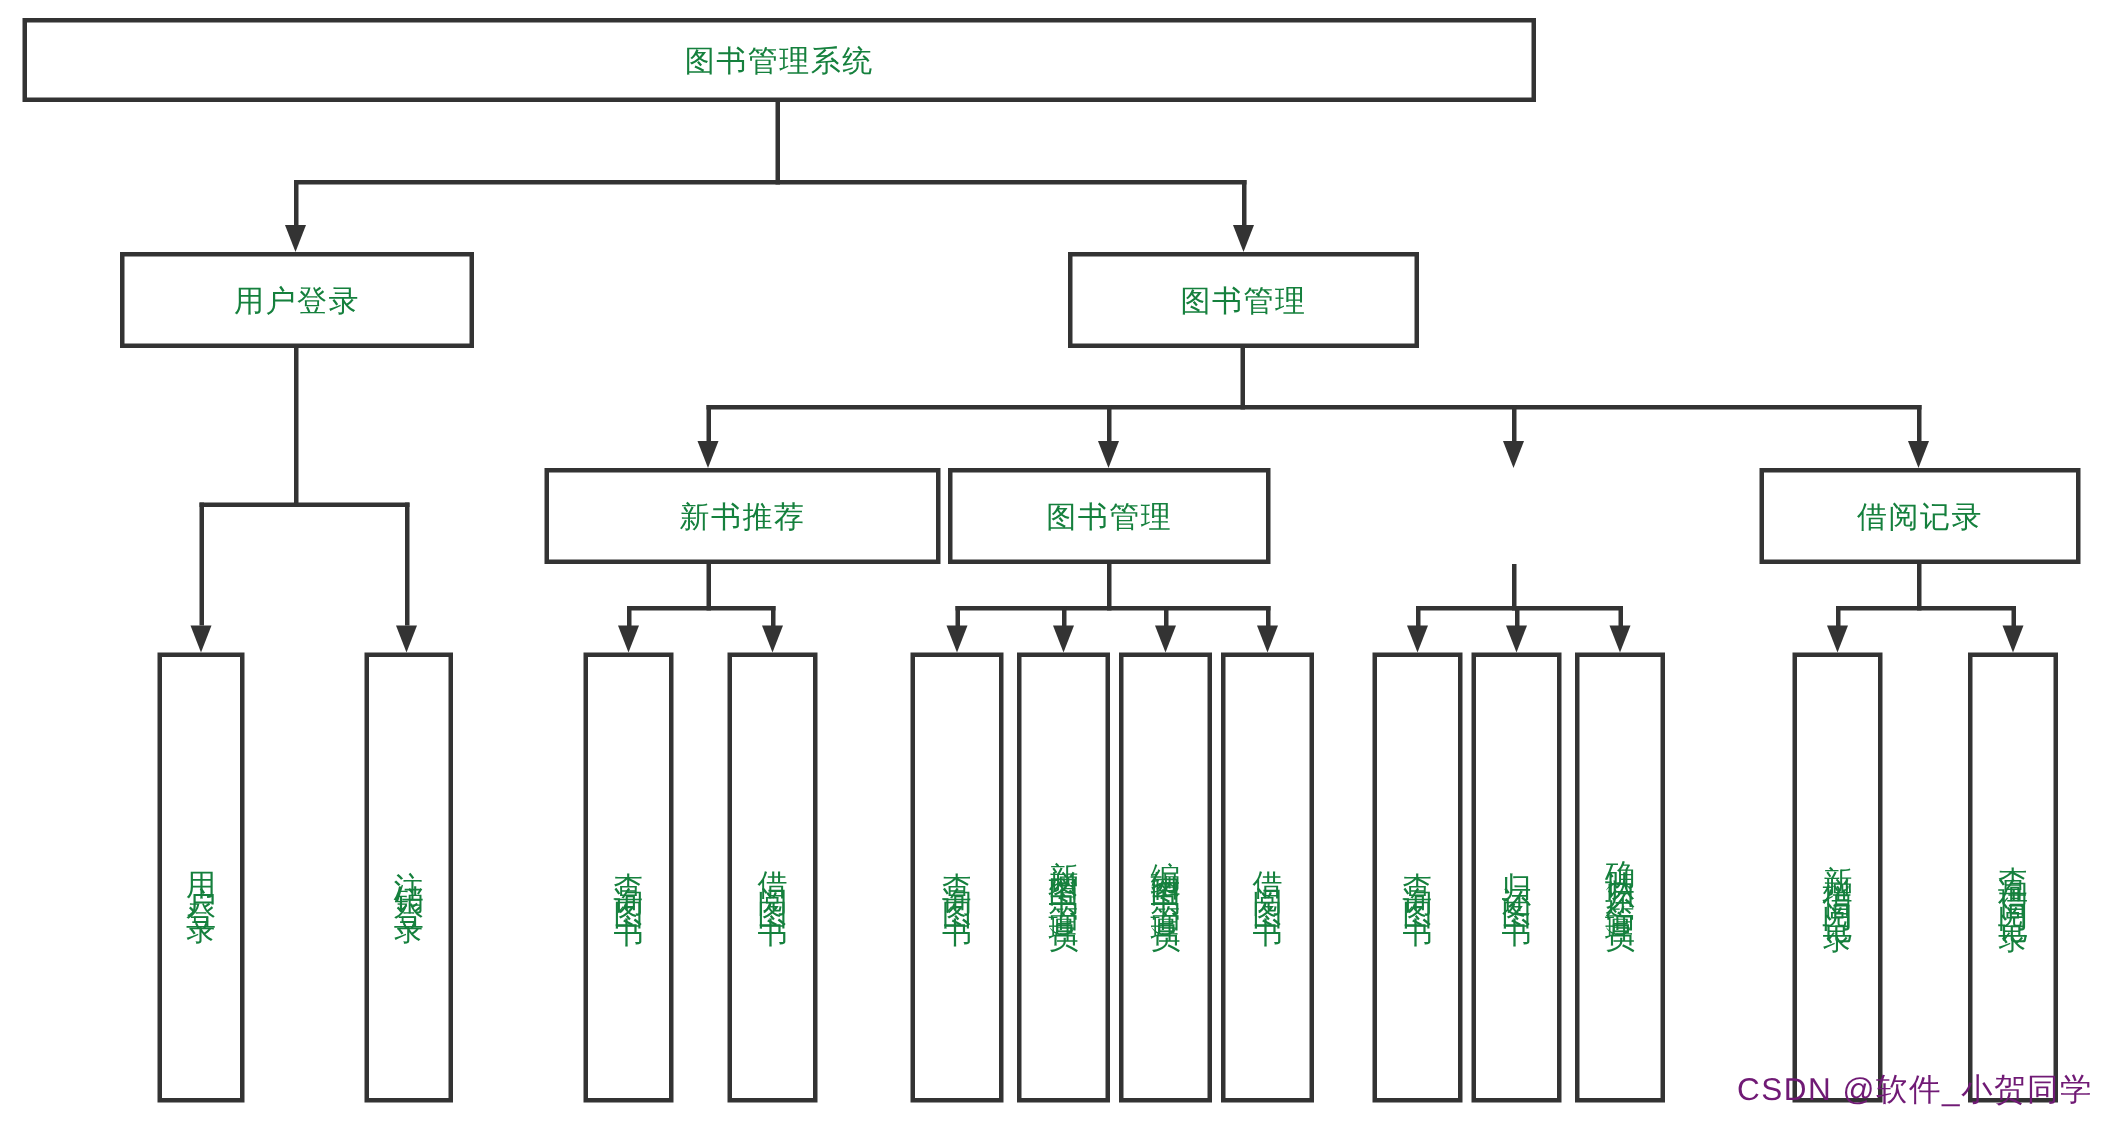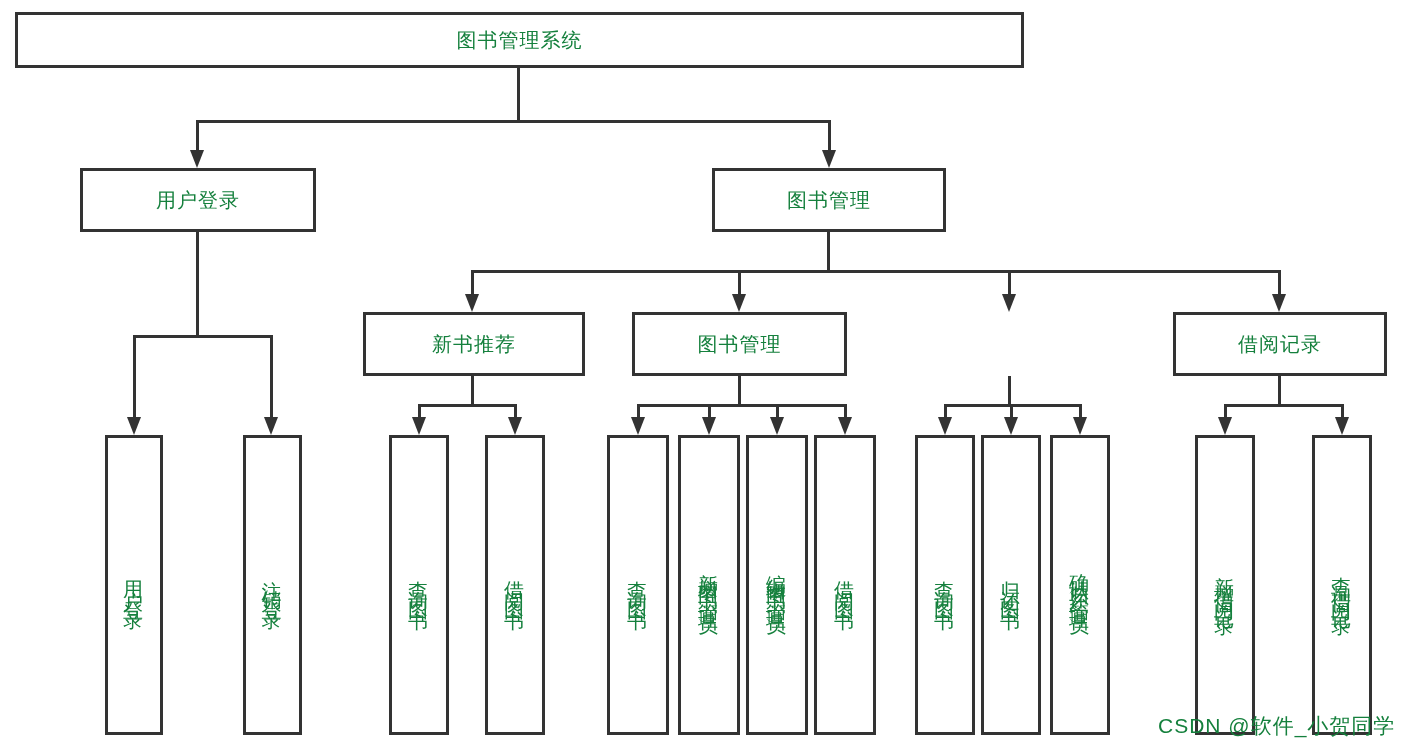--- a/index.html
+++ b/index.html
@@ -34,21 +34,21 @@
   .arrow{
     position:absolute;width:0;height:0;
     border-left:7px solid transparent;
     border-right:7px solid transparent;
     border-top:18px solid #333333;
   }
   .watermark{
     position:absolute;
     left:1158px;top:712px;
     font-size:21px;
-    color:#15803d;
+    color:#701a75;
     letter-spacing:1px;
     z-index:5;
     white-space:nowrap;
   }
 </style>
 </head>
 <body>
 
 <div id="stage">
 
@@ -57,21 +57,21 @@
   </div>
 
   <div class="box" style="left:80px;top:168px;width:236px;height:64px;">
     <span>用户登录</span>
   </div>
 
   <div class="box" style="left:712px;top:168px;width:234px;height:64px;">
     <span>图书管理</span>
   </div>
 
-  <div class="box" style="left:363px;top:312px;width:222px;height:64px;">
+  <div class="box" style="left:363px;top:312px;width:264px;height:64px;">
     <span>新书推荐</span>
   </div>
 
   <div class="box" style="left:632px;top:312px;width:215px;height:64px;">
     <span>图书管理</span>
   </div>
 
 
   <div class="box" style="left:1173px;top:312px;width:214px;height:64px;">
     <span>借阅记录</span>

